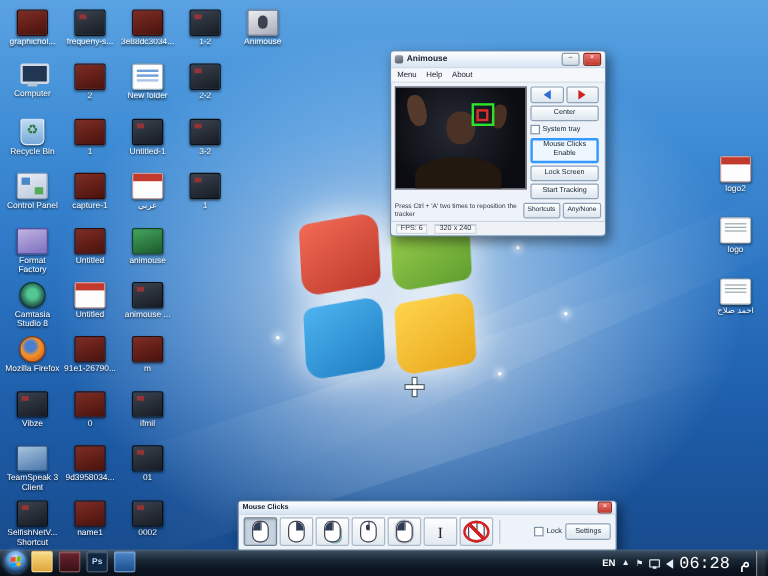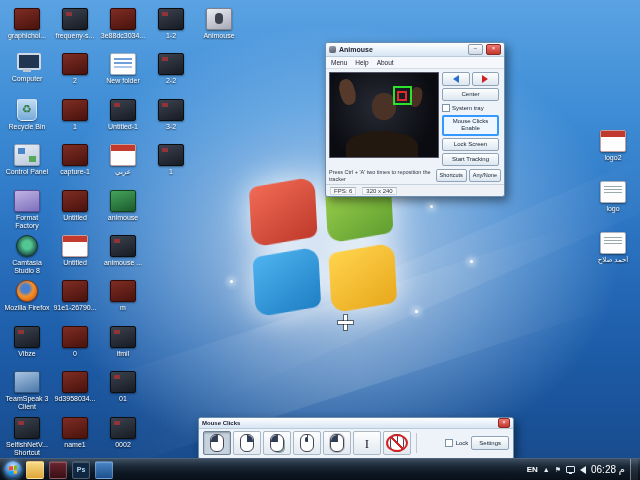--- a/index.html
+++ b/index.html
@@ -132,21 +132,21 @@
   .watermark{position:absolute;right:6px;bottom:26px;direction:rtl;color:#fff;font-weight:bold;
       font-size:27px;font-style:italic;text-shadow:0 2px 4px rgba(0,20,60,.55);letter-spacing:-1px;}
   .watermark::after{content:"";position:absolute;left:4px;right:10px;bottom:1px;height:3px;
       border-radius:50%;background:linear-gradient(90deg,transparent,#eaf4ff,#2d8fe0);}
   .wm-dot{position:absolute;left:-4px;top:2px;width:7px;height:7px;border-radius:50%;background:#2d8fe0;box-shadow:0 0 5px #7cc0f5;}
   .cross-cursor{position:absolute;left:338px;top:315px;width:15px;height:15px;}
   .cross-cursor::before{content:"";position:absolute;left:6px;top:0;width:3px;height:15px;background:#fff;box-shadow:0 0 0 1px rgba(0,0,0,.5);}
   .cross-cursor::after{content:"";position:absolute;left:0;top:6px;width:15px;height:3px;background:#fff;box-shadow:0 0 0 1px rgba(0,0,0,.5);}
 
   
-  .taskbar{position:absolute;left:0;right:0;bottom:0;height:21px;display:flex;align-items:center;
+  .taskbar{position:absolute;left:0;right:0;bottom:0;height:21px;display:flex;align-items:flex-start;
       background:linear-gradient(180deg,#3d4e60 0%,#1b2836 35%,#0c1622 70%,#091019 100%);
       border-top:1px solid #4c6278;}
   .start-orb{width:18px;height:18px;margin:0 4px;border-radius:50%;position:relative;
       background:radial-gradient(circle at 50% 32%,#d6eaff,#5a9ade 42%,#17416e 78%);
       box-shadow:0 0 4px rgba(120,190,255,.8);}
   .orb-flag{position:absolute;left:5px;top:5px;width:8px;height:8px;display:grid;
       grid-template-columns:1fr 1fr;grid-template-rows:1fr 1fr;gap:1px;transform:skewY(-8deg);}
   .orb-flag span:nth-child(1){background:#f25022;}
   .orb-flag span:nth-child(2){background:#7fba00;}
   .orb-flag span:nth-child(3){background:#00a4ef;}
@@ -160,21 +160,21 @@
   .tb-ico.photoshop{background:#0f2740;}
   .tb-ico.app-blue{background:linear-gradient(#4a86c8,#1d4f8c);}
   .tray{margin-left:auto;display:flex;align-items:center;gap:5px;padding-right:2px;height:100%;}
   .tray-lang{color:#fff;font-size:8px;font-weight:bold;}
   .tray-glyph{color:#e8eef4;font-size:7px;}
   .net-ico{width:9px;height:8px;position:relative;}
   .net-ico::before{content:"";position:absolute;left:0;top:0;width:7px;height:5px;border:1px solid #dfe8f0;border-radius:1px;}
   .net-ico::after{content:"";position:absolute;left:3px;bottom:0;width:3px;height:2px;background:#dfe8f0;}
   .vol-ico{width:0;height:0;border-top:4px solid transparent;border-bottom:4px solid transparent;
       border-right:6px solid #e8eef4;position:relative;}
-  .clock{color:#fff;font-size:10px;white-space:nowrap;}
+  .clock{color:#fff;font-size:14px;white-space:nowrap;font-family:Liberation Mono, monospace;}
   .show-desktop{width:7px;height:21px;border-left:1px solid rgba(255,255,255,.4);background:rgba(255,255,255,.07);}
 </style>
 </head>
 <body>
 
 <div class="desktop">
   <div class="beam"></div>
   <div class="beam b2"></div>
   <div class="flag">
     <div class="pane tl"></div>

